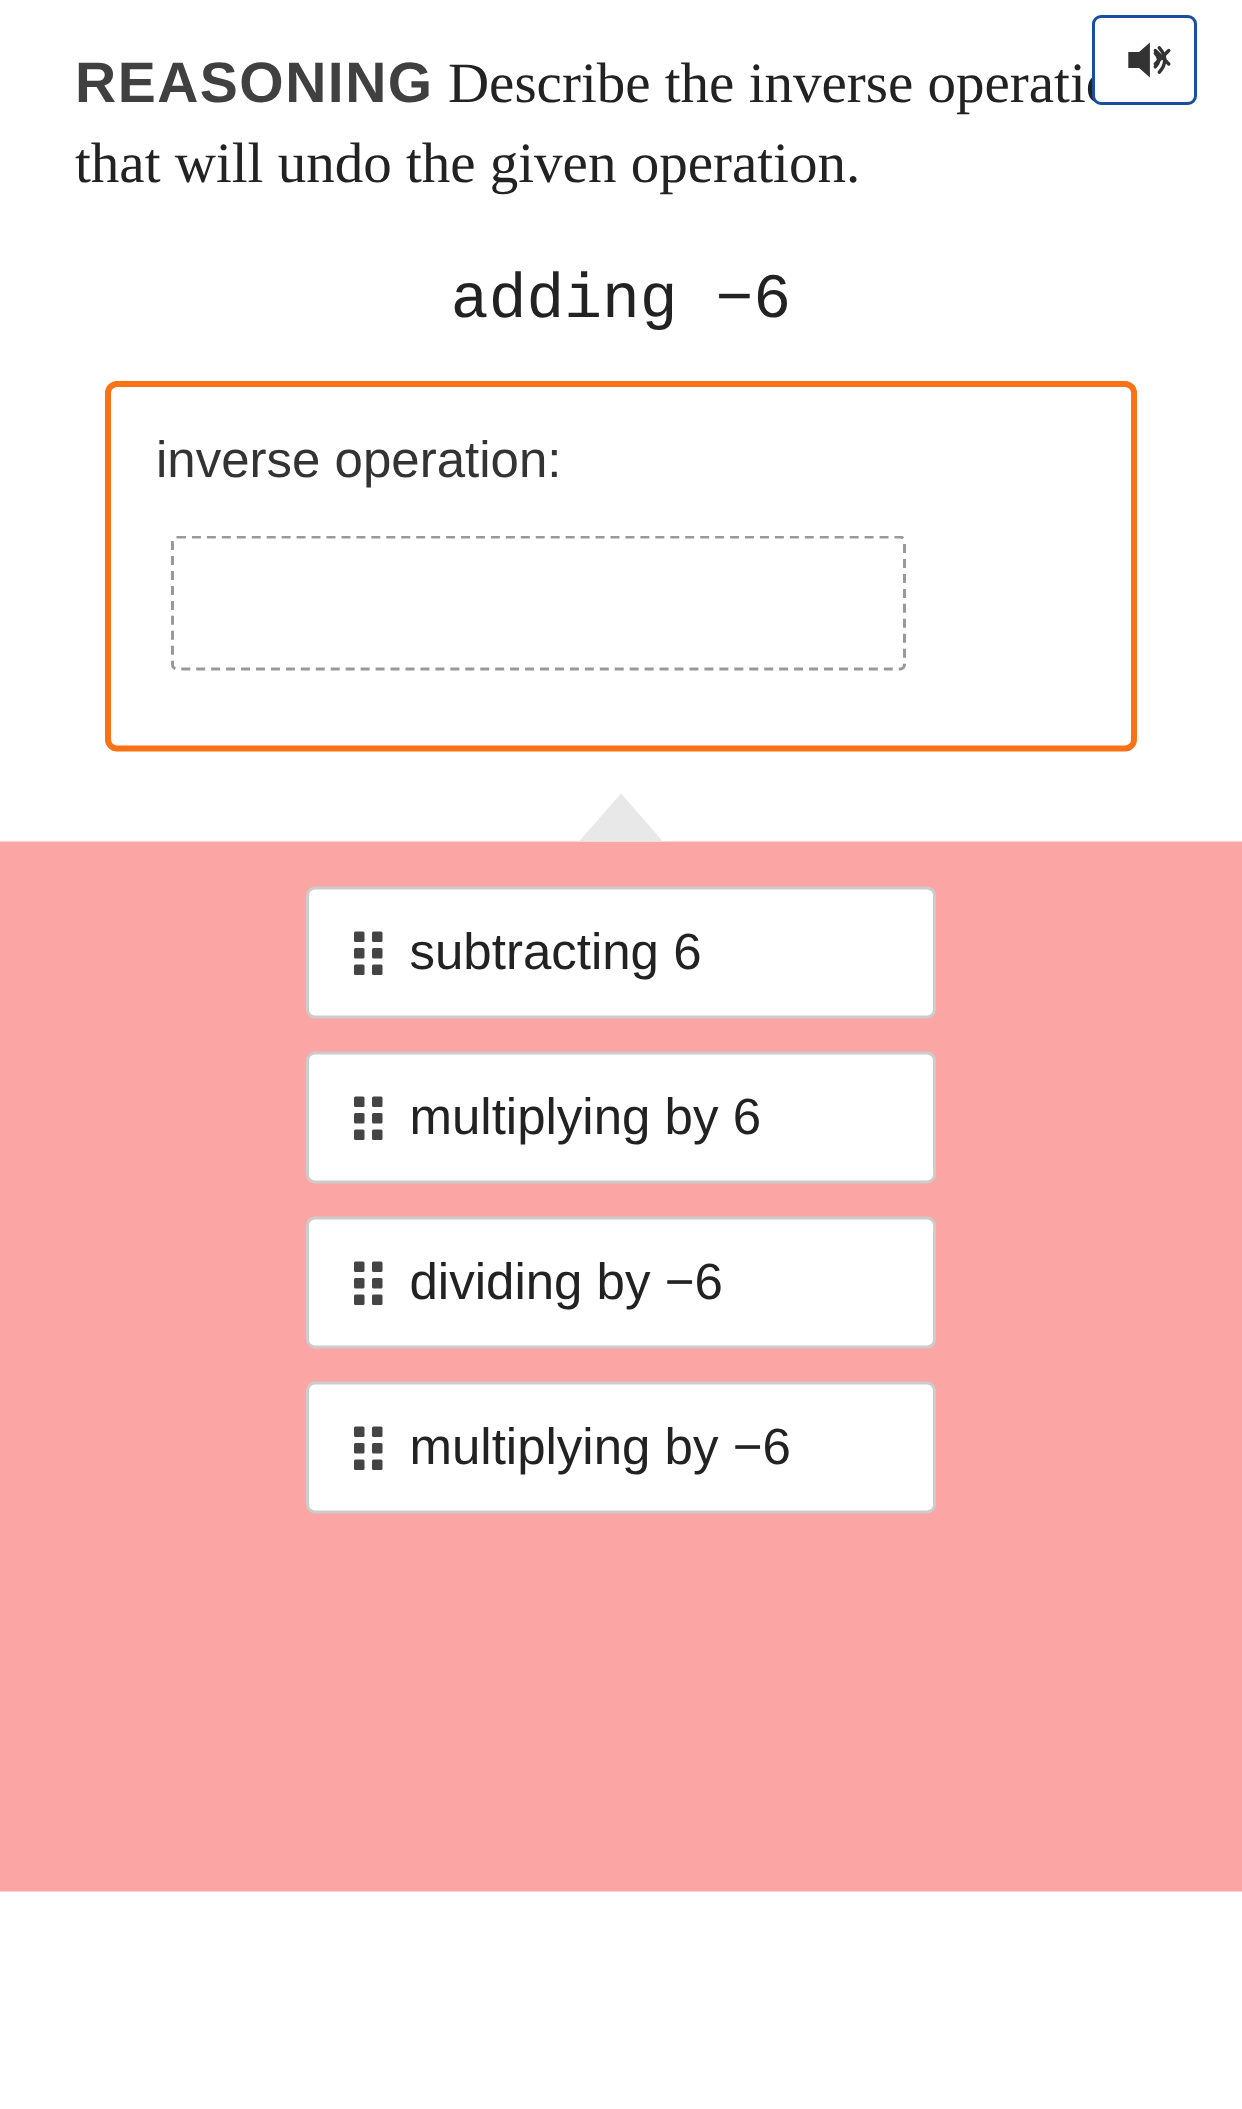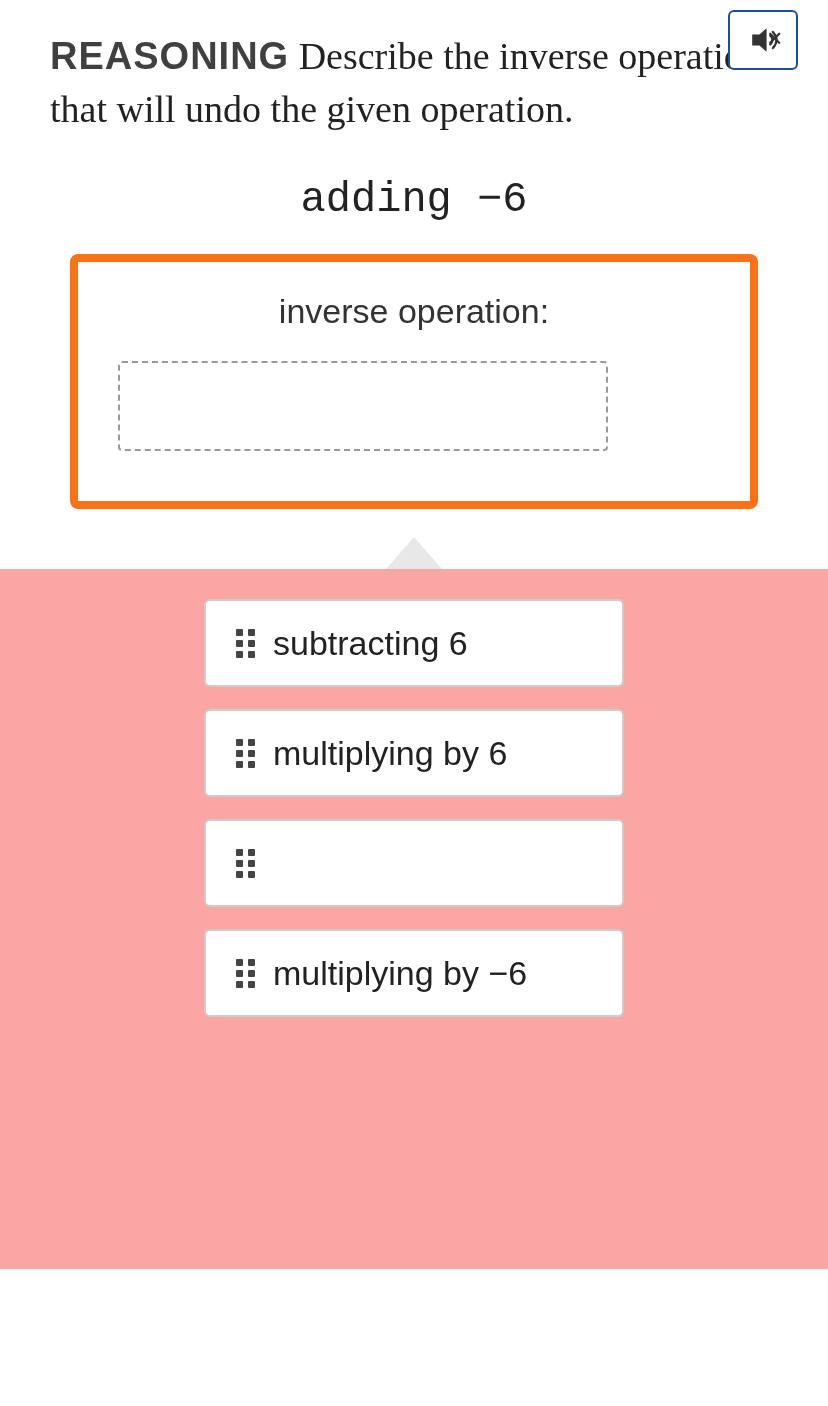--- a/index.html
+++ b/index.html
@@ -69,26 +69,25 @@
     .problem-text {
       text-align: center;
       font-size: 42px;
       color: #222222;
       margin: 40px 0 30px 0;
       font-family: Liberation Mono, monospace;
     }
 
     
     .answer-box-container {
-      border: 8px solid #f97316;
+      border: 4px solid #f97316;
       border-radius: 8px;
       margin: 0 20px;
       padding: 30px 30px 50px 30px;
       background: #ffffff;
-      text-align: center;
     }
 
     .inverse-label {
       font-size: 34px;
       color: #333333;
       margin-bottom: 30px;
       font-family: Arial, sans-serif;
     }
 
     .drop-zone {
@@ -250,20 +249,21 @@
           </span>
         <span class="drag-dots-row">
             <span class="dot"></span>
             <span class="dot"></span>
           </span>
         <span class="drag-dots-row">
             <span class="dot"></span>
             <span class="dot"></span>
           </span>
       </span>
+      <span class="item-text">dividing by −6</span>
     </div>
 
 
     <div class="drag-item">
       <span class="drag-dots">
         <span class="drag-dots-row">
             <span class="dot"></span>
             <span class="dot"></span>
           </span>
         <span class="drag-dots-row">

